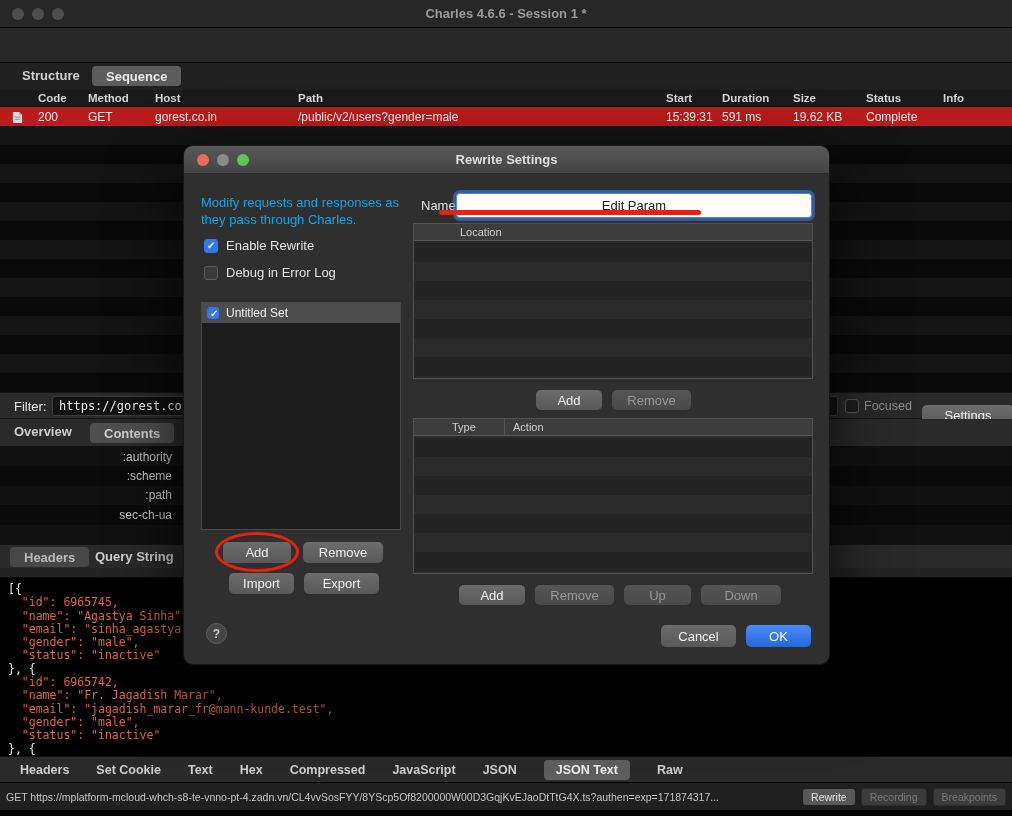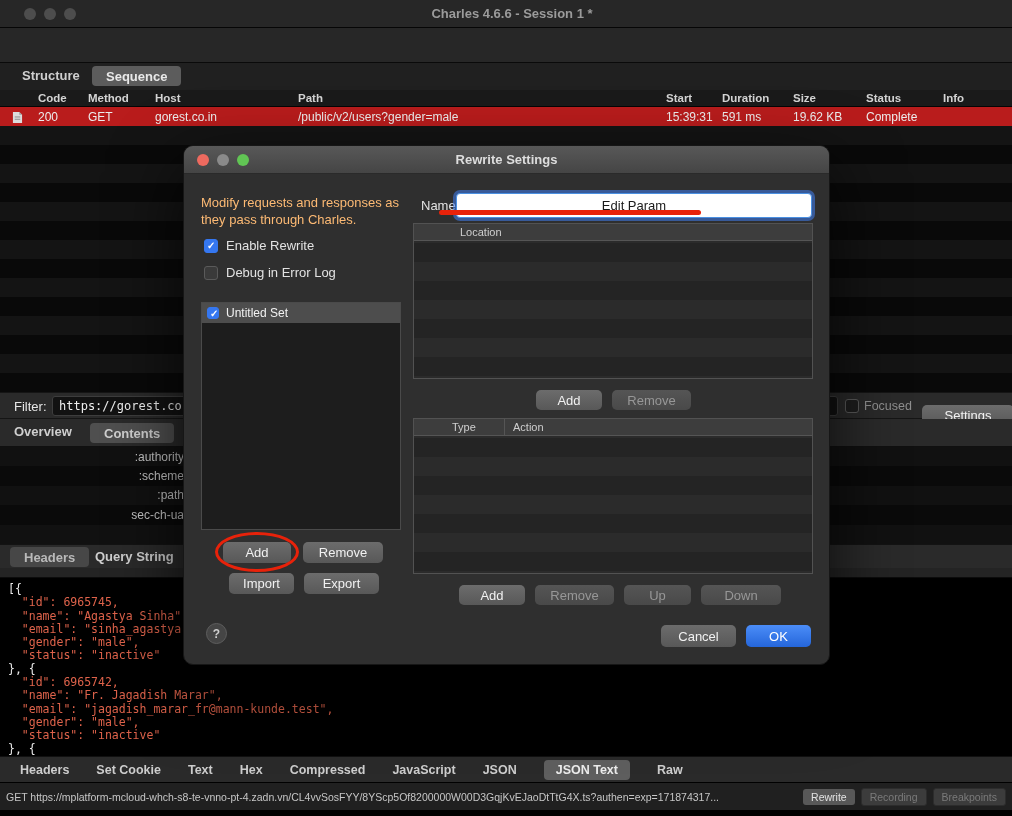--- a/index.html
+++ b/index.html
@@ -2,21 +2,21 @@
 <html><head>
 <meta charset="utf-8">
 <style>
   * { margin:0; padding:0; box-sizing:border-box; }
   html,body { width:1012px; height:816px; }
   body {
     position:relative; overflow:hidden; background:#000;
     font-family:"Liberation Sans", sans-serif; color:#ddd;
     -webkit-font-smoothing:antialiased;
   }
-  .abs { position:absolute;padding-left:12px; }
+  .abs { position:absolute; }
 
   
   .titlebar { left:0; top:0; width:1012px; height:28px; background:#272727; border-bottom:1px solid #060606;
               display:flex; align-items:center; justify-content:center; }
   .titlebar .title { color:#9b9b9b; font-size:13px; font-weight:bold; }
   .tl { width:12px; height:12px; border-radius:50%; background:#4d4d4d; display:inline-block; }
   .tl-group-main { left:12px; top:8px; display:flex; gap:8px; }
 
   .toolbar { left:0; top:28px; width:1012px; height:35px; background:#272727; border-bottom:1px solid #0a0a0a; }
   .tbi { position:absolute; top:35px; width:20px; height:20px; }
@@ -84,21 +84,21 @@
   
   .dialog { left:183px; top:145px; width:647px; height:520px; background:#2f2f2f; border:1px solid #161616;
             border-radius:10px; box-shadow:0 25px 70px rgba(0,0,0,.75); z-index:10; }
   .dlg-titlebar { position:absolute; left:0; top:0; width:100%; height:28px;
        background:linear-gradient(#585858,#454545); border-radius:9px 9px 0 0; border-bottom:1px solid #2a2a2a;
        display:flex; align-items:center; justify-content:center; }
   .dlg-title { font-size:13px; font-weight:bold; color:#dedede; }
   .dlg-lights { position:absolute; left:13px; top:8px; display:flex; gap:8px; }
   .lt-close { background:#ee6a5f; } .lt-min { background:#8a8a8a; } .lt-zoom { background:#61c554; }
 
-  .dlg-desc { position:absolute; left:17px; top:48px; width:220px; font-size:13px; line-height:17px; color:#fdba74; }
+  .dlg-desc { position:absolute; left:17px; top:48px; width:220px; font-size:13px; line-height:17px; color:#0ea5e9; }
   .dlg-label { position:absolute; font-size:13px; color:#e2e2e2; }
 
   .sets-list { position:absolute; left:17px; top:156px; width:200px; height:228px; background:#1d1d1d; border:1px solid #4a4a4a; }
   .set-row { height:20px; background:#4d4d4d; display:flex; align-items:center; padding-left:5px; gap:7px; }
   .set-row .cb { position:relative; }
   .set-label { font-size:12px; color:#f2f2f2; }
 
   .panel { position:absolute; left:229px; width:400px; height:156px; border:1px solid #525252;
      background:repeating-linear-gradient(180deg,#2b2b2b 0 19px,#242424 19px 38px); }
   .panel-header { height:17px; background:#3d3d3d; border-bottom:1px solid #555; display:flex; align-items:center;

